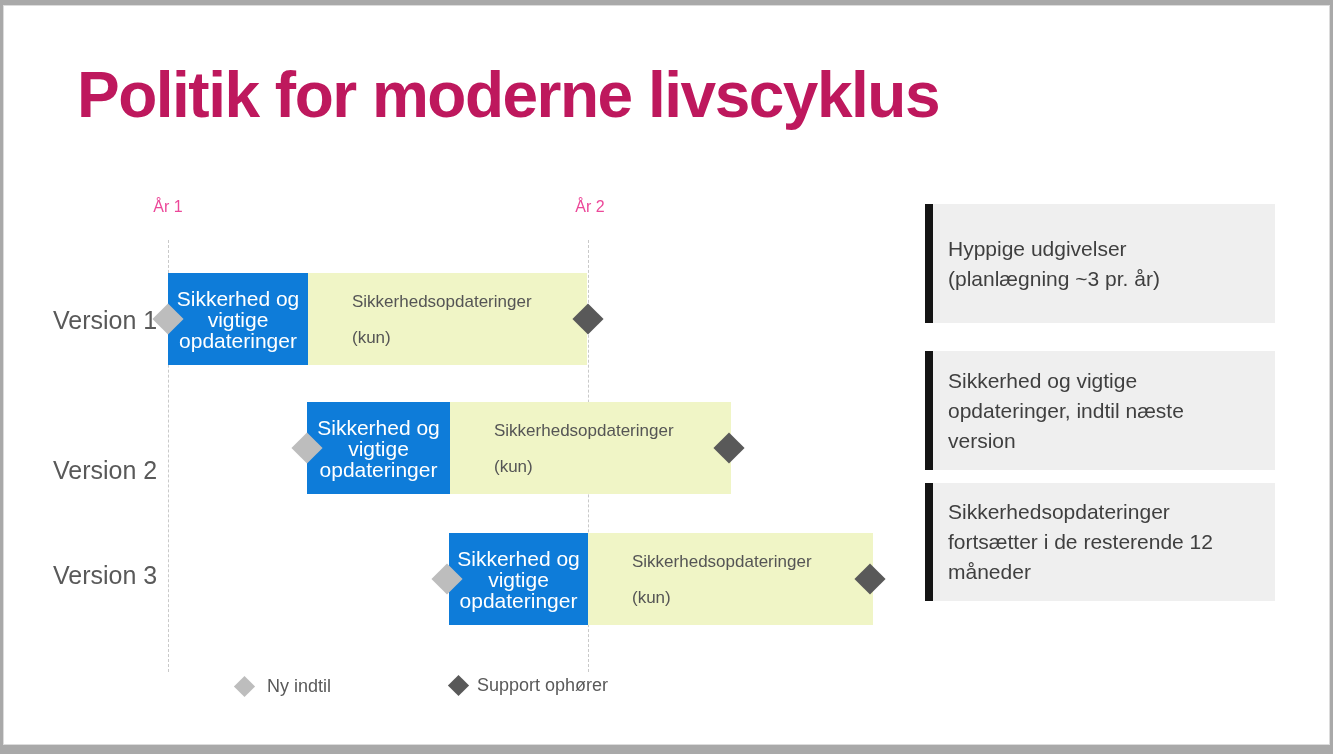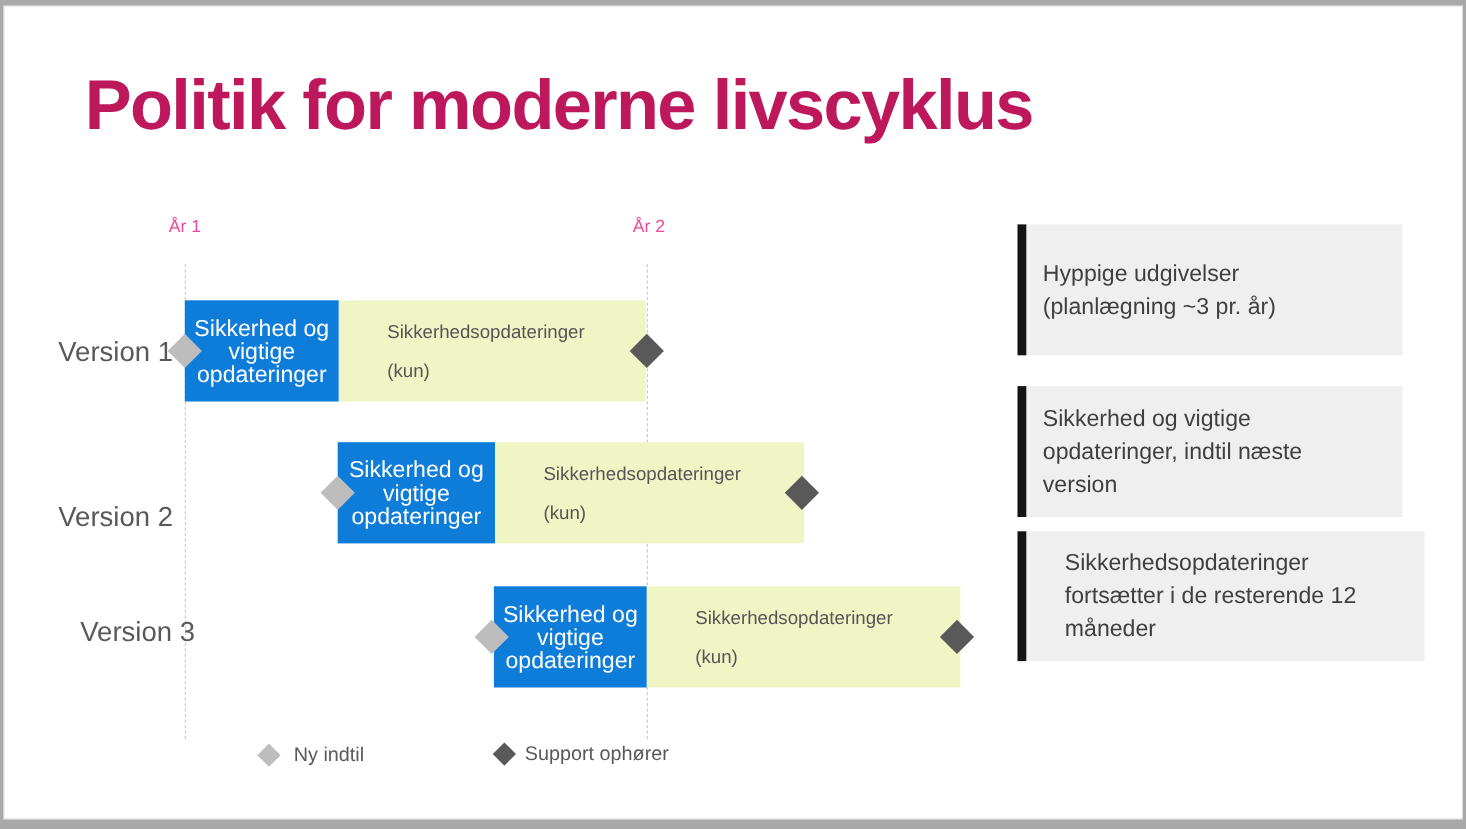--- a/index.html
+++ b/index.html
@@ -22,21 +22,21 @@
   .gridline{position:absolute;top:240px;height:432px;width:0;
             border-left:1px dashed #c9c9c9;z-index:1;}
   .gl-1{left:168px;} .gl-2{left:588px;}
 
   .year-label{position:absolute;top:198px;font-size:16px;color:#ec4899;
               transform:translateX(-50%);white-space:nowrap;z-index:2;}
   .yl-1{left:168px;} .yl-2{left:590px;}
 
   .row-label{position:absolute;left:53px;font-size:25px;color:#595959;
              white-space:nowrap;z-index:2;}
-  .rl-1{top:306px;} .rl-2{top:436px;margin-top:20px;} .rl-3{top:561px;margin-left:20px;}
+  .rl-1{top:306px;} .rl-2{top:436px;margin-top:20px;} .rl-3{top:561px;}
 
   .bar{position:absolute;height:92px;box-sizing:border-box;z-index:2;}
   .bar-blue{background:#0e7cd9;color:#ffffff;display:flex;align-items:center;
             justify-content:center;text-align:center;
             font-size:21px;line-height:21px;padding:0 8px;}
   .bar-yellow{background:#f0f5c6;color:#555555;display:flex;flex-direction:column;
               justify-content:center;gap:17px;padding-left:44px;
               font-size:17px;line-height:19px;}
   .b1{left:168px;top:273px;width:140px;}
   .y1{left:308px;top:273px;width:279px;}
@@ -52,21 +52,21 @@
   .dn-2{left:296px;top:437px;} .de-2{left:718px;top:437px;}
   .dn-3{left:436px;top:568px;} .de-3{left:859px;top:568px;}
 
   .legend-item{position:absolute;z-index:2;}
   .lg-d1{left:237px;top:679px;} .lg-d2{left:451px;top:678px;}
   .legend-label{position:absolute;font-size:18px;color:#595959;white-space:nowrap;}
   .lg-t1{left:267px;top:676px;} .lg-t2{left:477px;top:675px;text-align:center;}
 
   .callout{position:absolute;left:925px;width:350px;background:#efefef;
            display:flex;align-items:center;z-index:2;}
-  .c1{top:204px;height:119px;} .c2{top:332px;height:119px;margin-top:19px;} .c3{top:483px;height:118px;padding-left:20px;}
+  .c1{top:204px;height:119px;} .c2{top:332px;height:119px;margin-top:19px;} .c3{top:483px;height:118px;}
   .callout-bar{position:absolute;left:0;top:0;bottom:0;width:8px;background:#141414;}
   .callout-text{margin-left:23px;width:285px;font-size:21px;line-height:30px;
                 color:#3f3f3f;}
 </style>
 </head>
 <body>
 
 <div class="stage">
 
   <h1 class="title">Politik for moderne livscyklus</h1>

